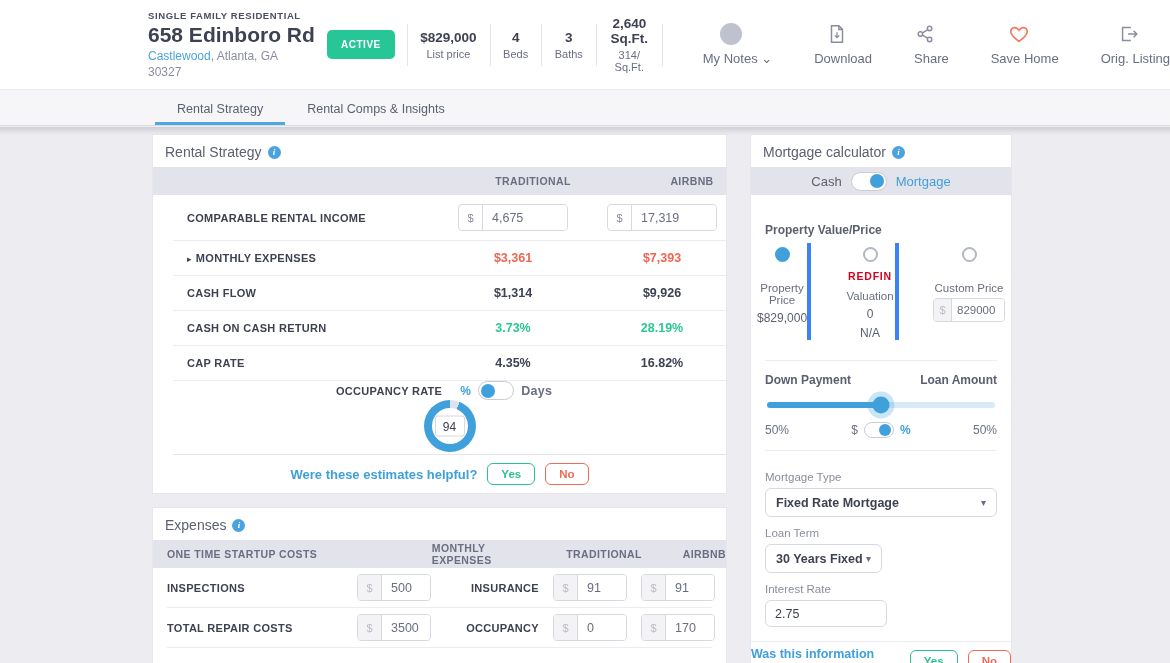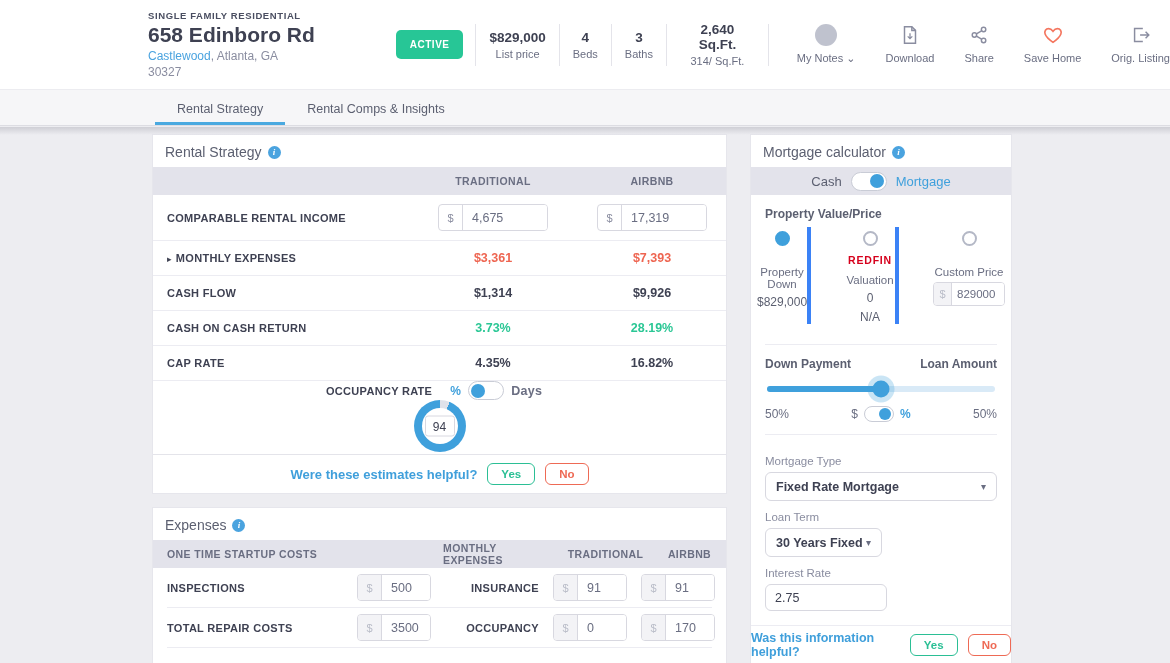--- a/index.html
+++ b/index.html
@@ -14,45 +14,45 @@
   .loc .hood { color:#4aa3df; }
   .badge { background:#27c696; color:#fff; font-size:10px; font-weight:700; letter-spacing:.5px;
     border-radius:5px; padding:9px 14px; margin-left:8px; }
   .stats { display:flex; align-items:center; margin-left:12px; }
   .stat { text-align:center; padding:0 13px; }
   .stat .v { font-size:13.5px; font-weight:700; color:#3e4152; }
   .stat .l { font-size:11px; color:#6a6e82; margin-top:3px; }
   .vdiv { width:1px; height:42px; background:#e4e4ea; }
   .acts { display:flex; align-items:flex-start; margin-left:28px; gap:30px; }
   .act { display:flex; flex-direction:column; align-items:center; gap:6px; cursor:pointer; }
-  .act .lab { font-size:11px; color:#6a6e82; white-space:nowrap; }
+  .act .lab { font-size:13px; color:#6a6e82; white-space:nowrap;margin-left:12px; }
   .noteball { width:22px; height:22px; border-radius:50%; background:#a9adbd; opacity:.75; }
   .icon-svg { width:22px; height:22px; }
   
   .tabbar { background:#f6f6f8; height:36px; display:flex; align-items:flex-end; padding-left:155px;
     border-bottom:1px solid #dddde3; position:relative; }
   .tab { font-size:12.5px; color:#5b5f70; padding:10px 22px 9px; cursor:pointer; position:relative; }
   .tab.active { border-bottom:3px solid #4aa9e0; padding-bottom:6px; }
   .tabshadow { position:absolute; left:0; right:0; top:127px; height:8px;
     background:linear-gradient(to bottom, rgba(70,70,90,.18), rgba(70,70,90,0)); pointer-events:none; z-index:5; }
   
   .content { display:flex; padding:8px 0 0 152px; gap:23px; }
   .card { background:#fff; border:1px solid #e6e6ec; }
   .col-left { width:575px; display:flex; flex-direction:column; gap:13px; }
   .col-right { width:262px; }
   .card-title { display:flex; align-items:center; gap:6px; font-size:14px; color:#5b5f70; padding:9px 12px 7px; }
   .info { width:13px; height:13px; border-radius:50%; background:#4aa3df; color:#fff; font-size:9px; font-weight:700;
     font-style:italic; display:inline-flex; align-items:center; justify-content:center; font-family:"Liberation Serif",serif; }
   .ghead { background:#e3e3eb; display:flex; align-items:center; height:28px;
-    font-size:10.5px; font-weight:700; letter-spacing:.4px; color:#6a6e82; }
+    font-size:10.5px; font-weight:700; letter-spacing:.4px; color:#6a6e82;gap:40px; }
   
   .c-lbl { width:255px; padding-left:14px; }
   .c-trad { width:170px; text-align:center; }
   .c-air { flex:1; text-align:center; }
-  .rrow { display:flex; align-items:center; min-height:35px; border-bottom:1px solid #ececf2; }
+  .rrow { display:flex; align-items:center; min-height:35px; border-bottom:1px solid #ececf2;margin-left:20px; }
   .rrow .lbl { font-size:11px; font-weight:700; letter-spacing:.3px; color:#3e4152; }
   .rrow .val { font-size:12.5px; font-weight:700; }
   .val.dark { color:#3e4152; } .val.red { color:#ee6551; } .val.green { color:#2bc795; }
   .tri { font-size:9px; color:#3e4152; margin-right:4px; }
   .inp { display:inline-flex; height:27px; border:1px solid #d8d8e0; border-radius:4px; overflow:hidden; background:#fff; }
   .inp .seg { width:24px; display:flex; align-items:center; justify-content:center;
     border-right:1px solid #d8d8e0; font-size:11px; color:#8a8da0; }
   .inp .seg.gray { background:#f3f3f6; color:#b9bcc8; }
   .inp input { border:none; outline:none; width:84px; padding:0 9px; font-size:12.5px; color:#6a6e82;
     font-family:"Liberation Sans",sans-serif; }
@@ -85,21 +85,21 @@
   .exp-row .half { display:flex; align-items:center; }
   .half.l { width:290px; padding-left:14px; }
   .half.l .lbl { width:190px; }
   .half.r { flex:1; gap:14px; }
   .half.r .lbl { width:96px;text-align:right; }
   .exp-row .lbl { font-size:11px; font-weight:700; letter-spacing:.3px; color:#3e4152; }
   .hr-inset { border-bottom:1px solid #ececf2; margin:0 14px; }
   
   .m-ghead { justify-content:center; gap:9px; font-size:13px; font-weight:400; letter-spacing:0; color:#5b5f70; }
   .m-ghead .mort { color:#3fa0dc; }
-  .m-sec-lbl { font-size:12px; font-weight:700; color:#5b5f70; padding:12px 14px 4px; }
+  .m-sec-lbl { font-size:12px; font-weight:700; color:#5b5f70; padding:28px 14px 4px; }
   .opts { display:flex; padding:2px 6px 10px; }
   .opt { flex:1; text-align:center; padding-top:4px; }
   .opt + .opt { border-left:4px solid #3b82f6;padding-left:34px; }
   .radio { width:15px; height:15px; border-radius:50%; border:2px solid #b4b8c6; display:inline-block; }
   .radio.sel { background:#3fa0dc; border-color:#3fa0dc; }
   .redfin { color:#d6001c; font-weight:800; font-size:10.5px; letter-spacing:.8px; margin-top:4px; }
   .opt .olbl { font-size:11.5px; color:#6a6e82; margin-top:6px; }
   .opt .oval { font-size:12px; color:#5b5f70; margin-top:5px; }
   .hr-full { border-bottom:1px solid #ececf2; margin:10px 14px; }
   .dp-labels { display:flex; justify-content:space-between; padding:2px 14px; font-size:12px; font-weight:700; color:#5b5f70; }
@@ -348,21 +348,21 @@
         <span class="toggle">
             <span class="knob right"></span>
           </span>
         <span class="mort">Mortgage</span>
       </div>
 
       <div class="m-sec-lbl">Property Value/Price</div>
       <div class="opts">
         <div class="opt">
           <span class="radio sel"></span>
-          <div class="olbl" style="margin-top:16px;">Property Down</div>
+          <div class="olbl" style="margin-top:16px;">Property Price</div>
           <div class="oval">$829,000</div>
         </div>
         <div class="opt">
           <span class="radio"></span>
           <div class="redfin">REDFIN</div>
           <div class="olbl" style="margin-top:8px;">Valuation</div>
           <div class="oval">0</div>
           <div class="oval">N/A</div>
         </div>
         <div class="opt">

